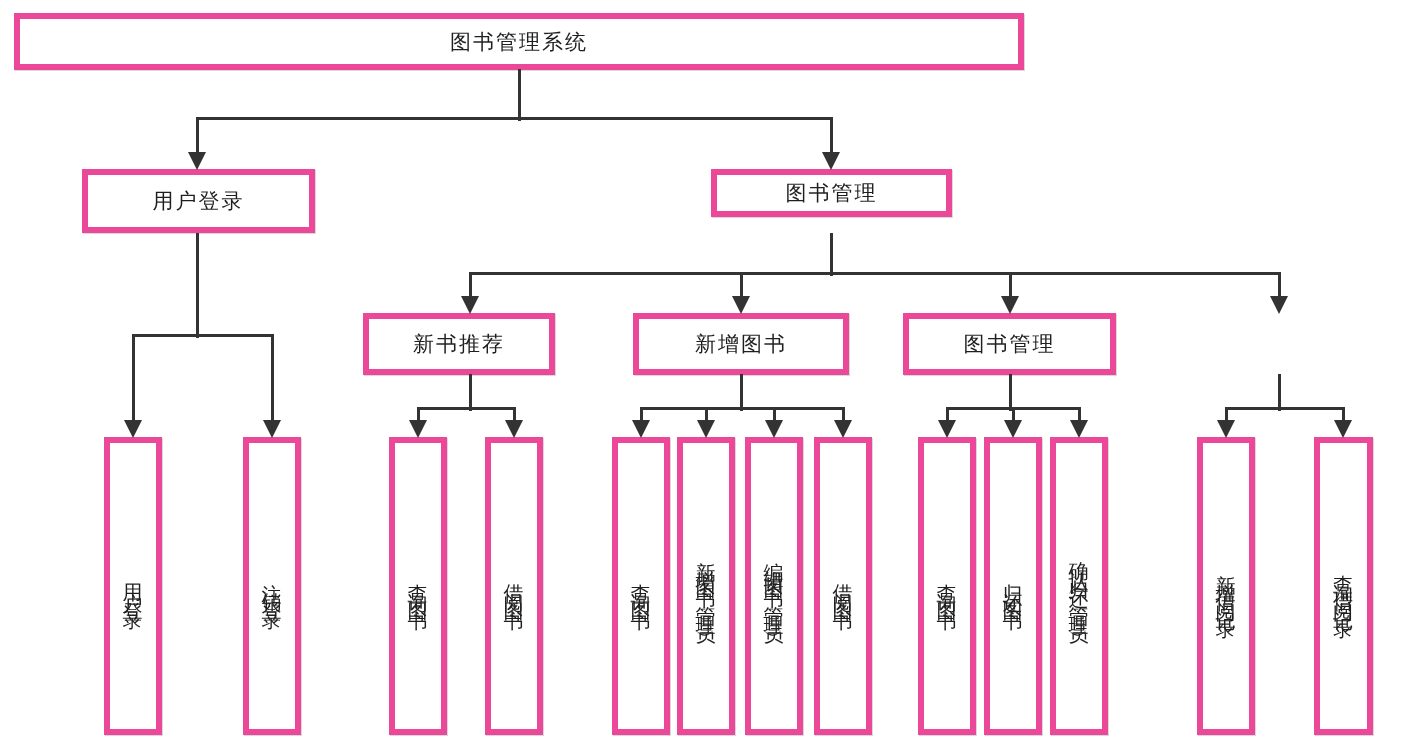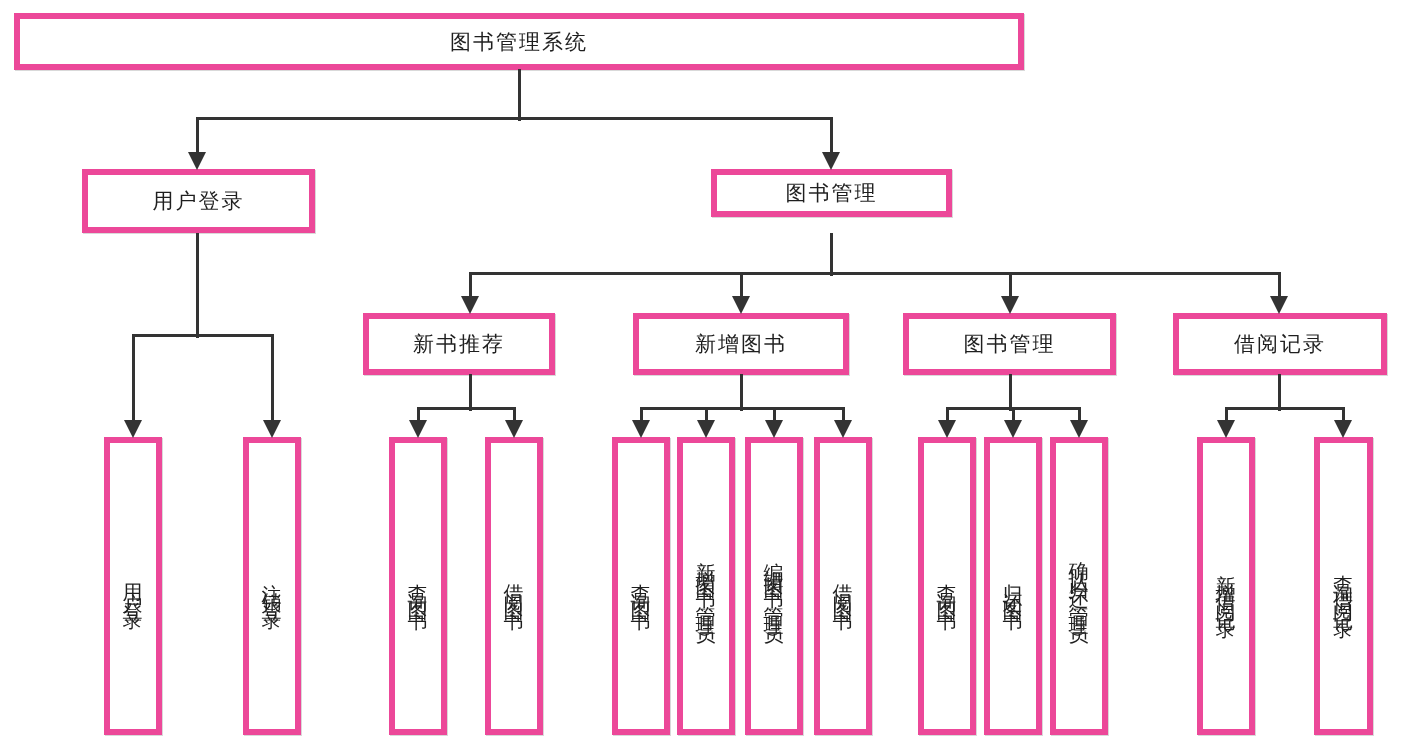--- a/index.html
+++ b/index.html
@@ -75,23 +75,20 @@
   </div>
 
   <div class="box" style="left:363px; top:313px; width:192px; height:62px;">
     <span class="lbl">新书推荐</span>
   </div>
   <div class="box" style="left:633px; top:313px; width:216px; height:62px;">
     <span class="lbl">新增图书</span>
   </div>
   <div class="box" style="left:903px; top:313px; width:213px; height:62px;">
     <span class="lbl">图书管理</span>
-  </div>
-  <div class="box" style="left:1173px; top:313px; width:214px; height:62px;">
-    <span class="lbl">借阅记录</span>
   </div>
 
   <div class="box leaf" style="left:104px; top:437px; width:58px; height:298px;">
     <span class="lbl">用户登录</span>
   </div>
   <div class="box leaf" style="left:243px; top:437px; width:58px; height:298px;">
     <span class="lbl">注销登录</span>
   </div>
 
   <div class="box leaf" style="left:389px; top:437px; width:58px; height:298px;">

